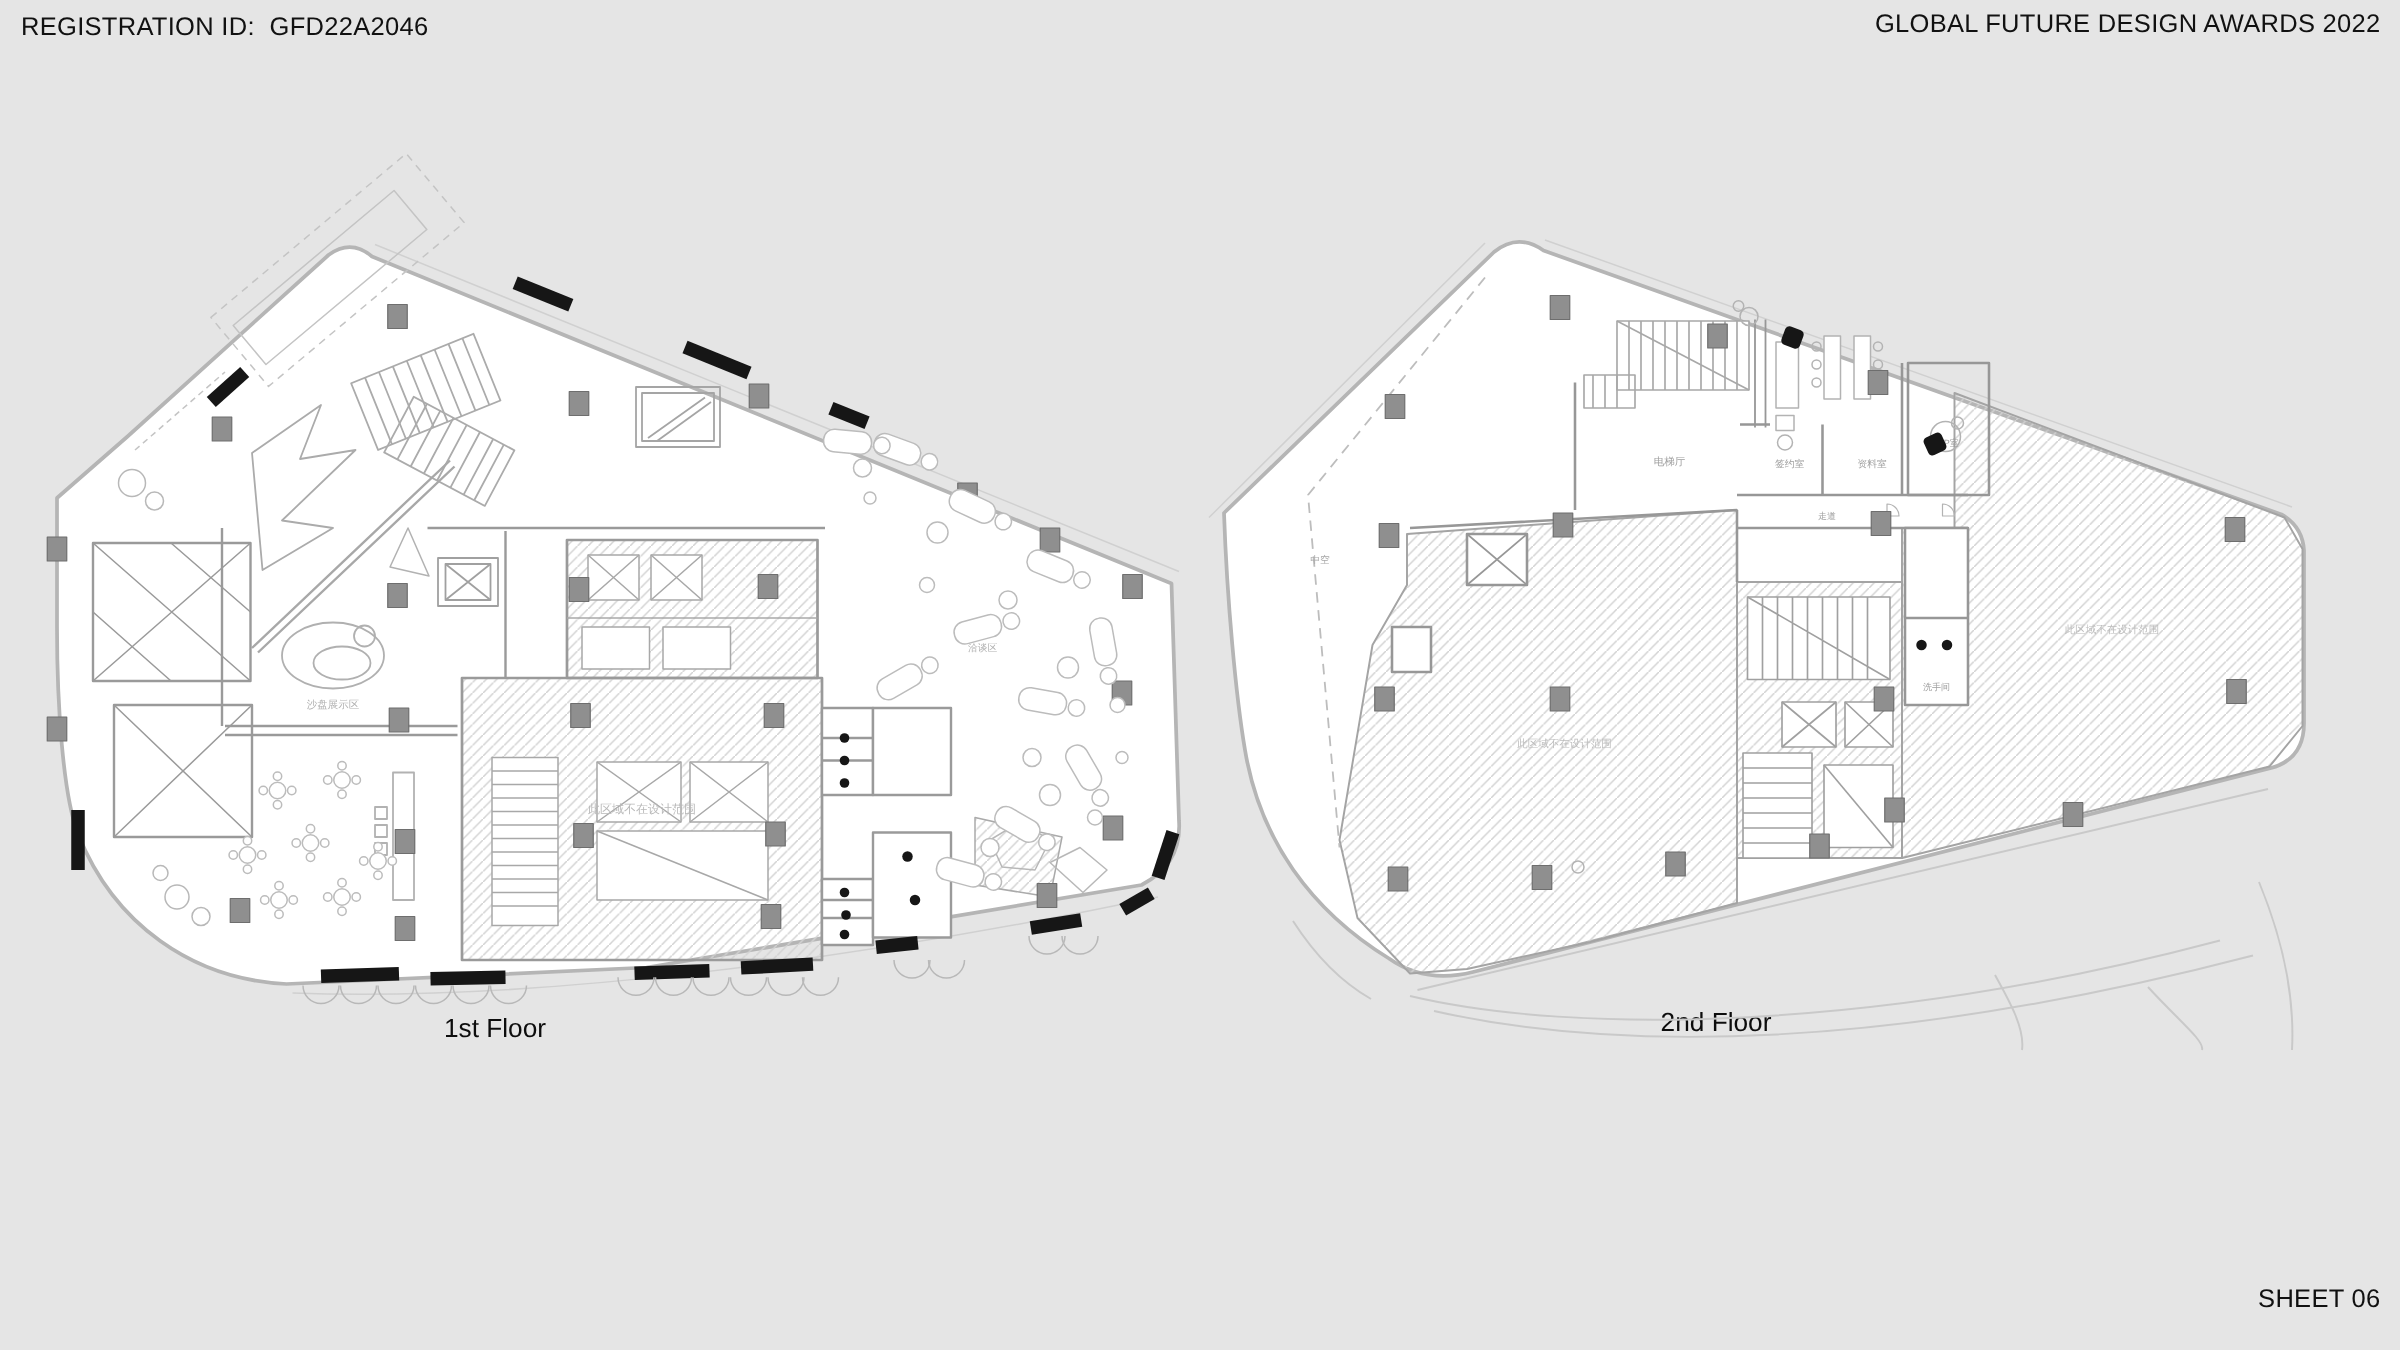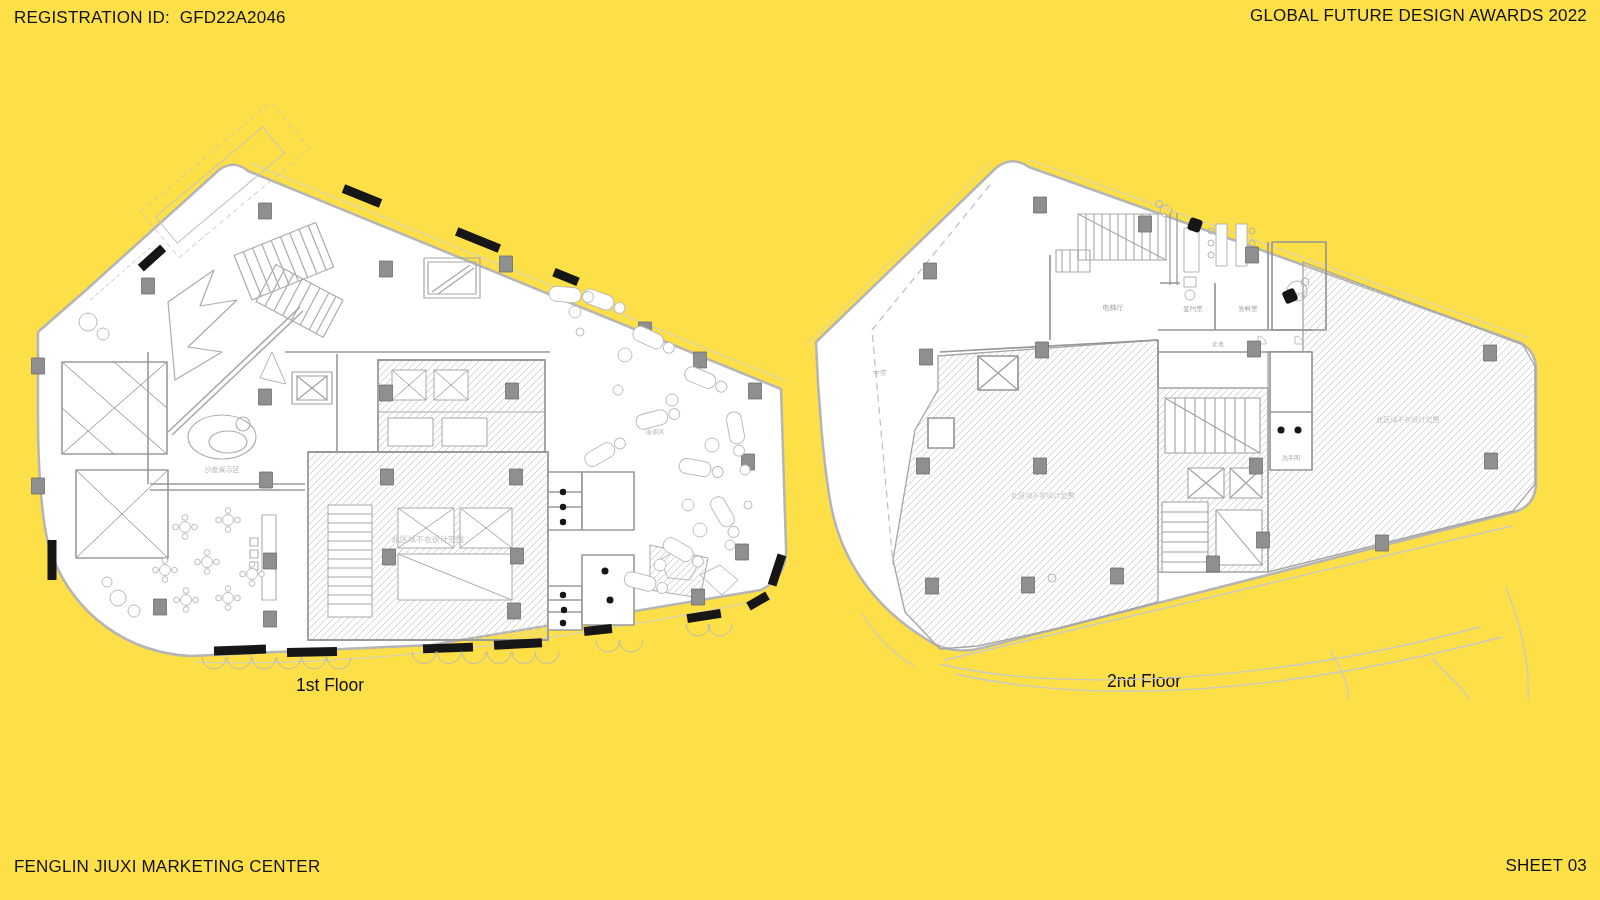--- a/index.html
+++ b/index.html
@@ -1,37 +1,36 @@
 <!DOCTYPE html>
 <html><head>
 <meta charset="utf-8">
 <style>
   html,body{margin:0;padding:0;background:#fff;}
-  .page{position:relative;width:1600px;height:900px;background:#fde047;overflow:hidden;
+  .page{position:relative;width:1600px;height:900px;background:#e5e5e5;overflow:hidden;
         font-family:"Liberation Sans",sans-serif;color:#111;}
   .hdr{position:absolute;font-size:17px;letter-spacing:.2px;white-space:pre;}
   #reg{left:14px;top:8px;}
   #award{right:13px;top:6px;text-align:center;}
   #project{left:14px;top:857px;}
   #sheet{right:13px;top:856px;}
   .floor-label{position:absolute;font-size:17.5px;color:#0d0d0d;transform:translateX(-50%);}
   #f1label{left:330px;top:675px;text-align:right;}
   #f2label{left:1144px;top:671px;}
   svg{position:absolute;left:0;top:0;}
   svg text{font-family:"Liberation Sans","DejaVu Sans",sans-serif;}
 </style>
 </head>
 <body>
 
 <div class="page">
 
   <div class="hdr" id="reg">REGISTRATION ID:  GFD22A2046</div>
   <div class="hdr" id="award">GLOBAL FUTURE DESIGN AWARDS 2022</div>
-  <div class="hdr" id="project">FENGLIN JIUXI MARKETING CENTER</div>
-  <div class="hdr" id="sheet">SHEET 03</div>
+  <div class="hdr" id="sheet">SHEET 06</div>
 
   <div class="floor-label" id="f1label">1st Floor</div>
   <div class="floor-label" id="f2label">2nd Floor</div>
 
   <svg width="1600" height="900" viewBox="0 0 1600 900">
     <defs>
       <pattern id="hh" width="7" height="7" patternUnits="userSpaceOnUse">
         <path d="M-1,8 L8,-1" stroke="#d2d2d2" stroke-width="1"></path>
       </pattern>
       <g id="tbl" fill="#fff" stroke="#bcbcbc" stroke-width="1">

